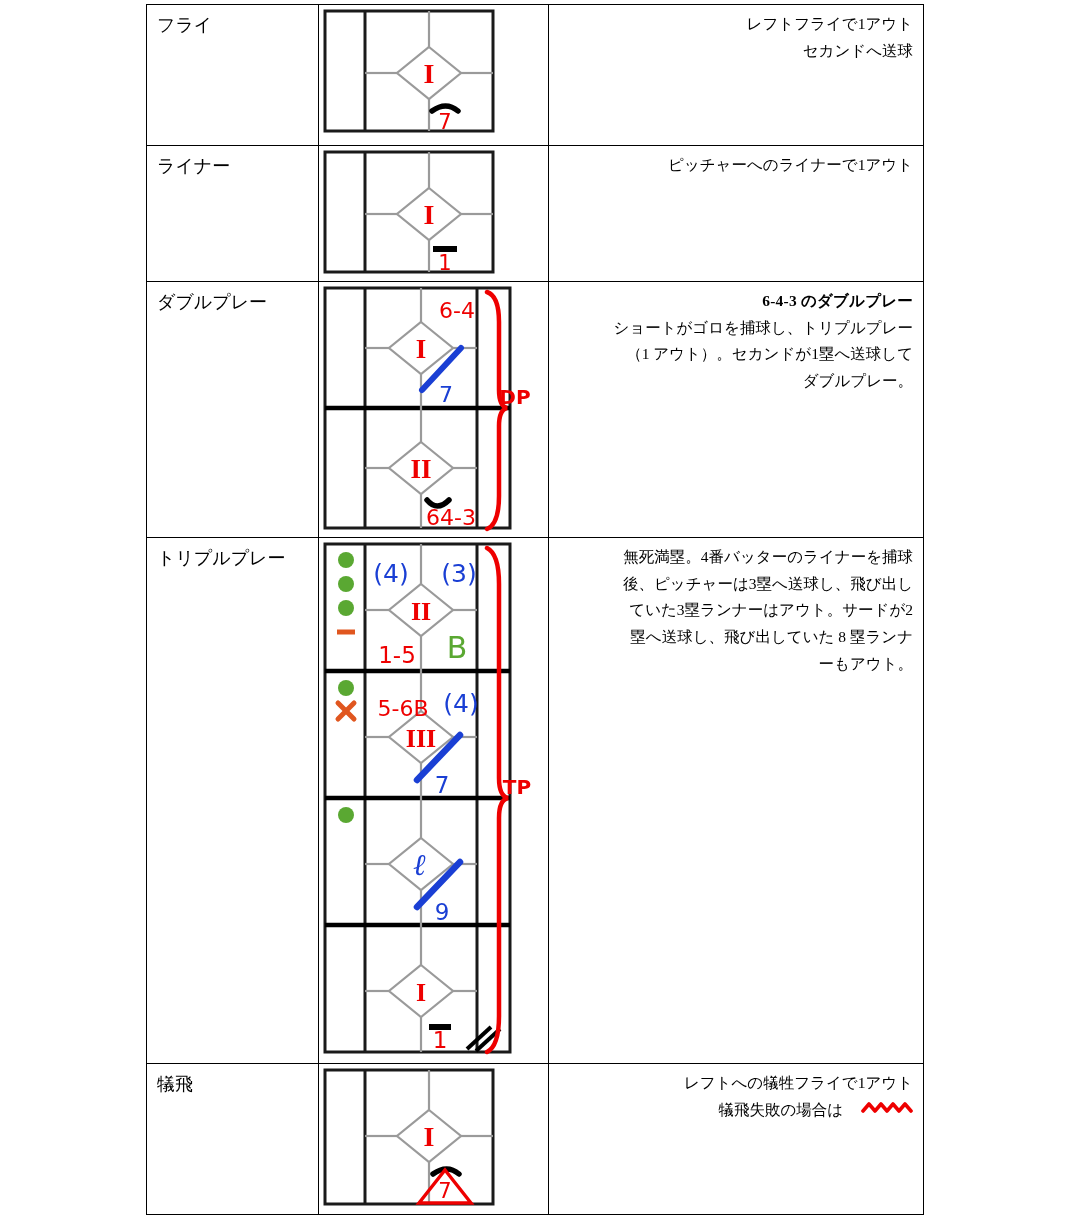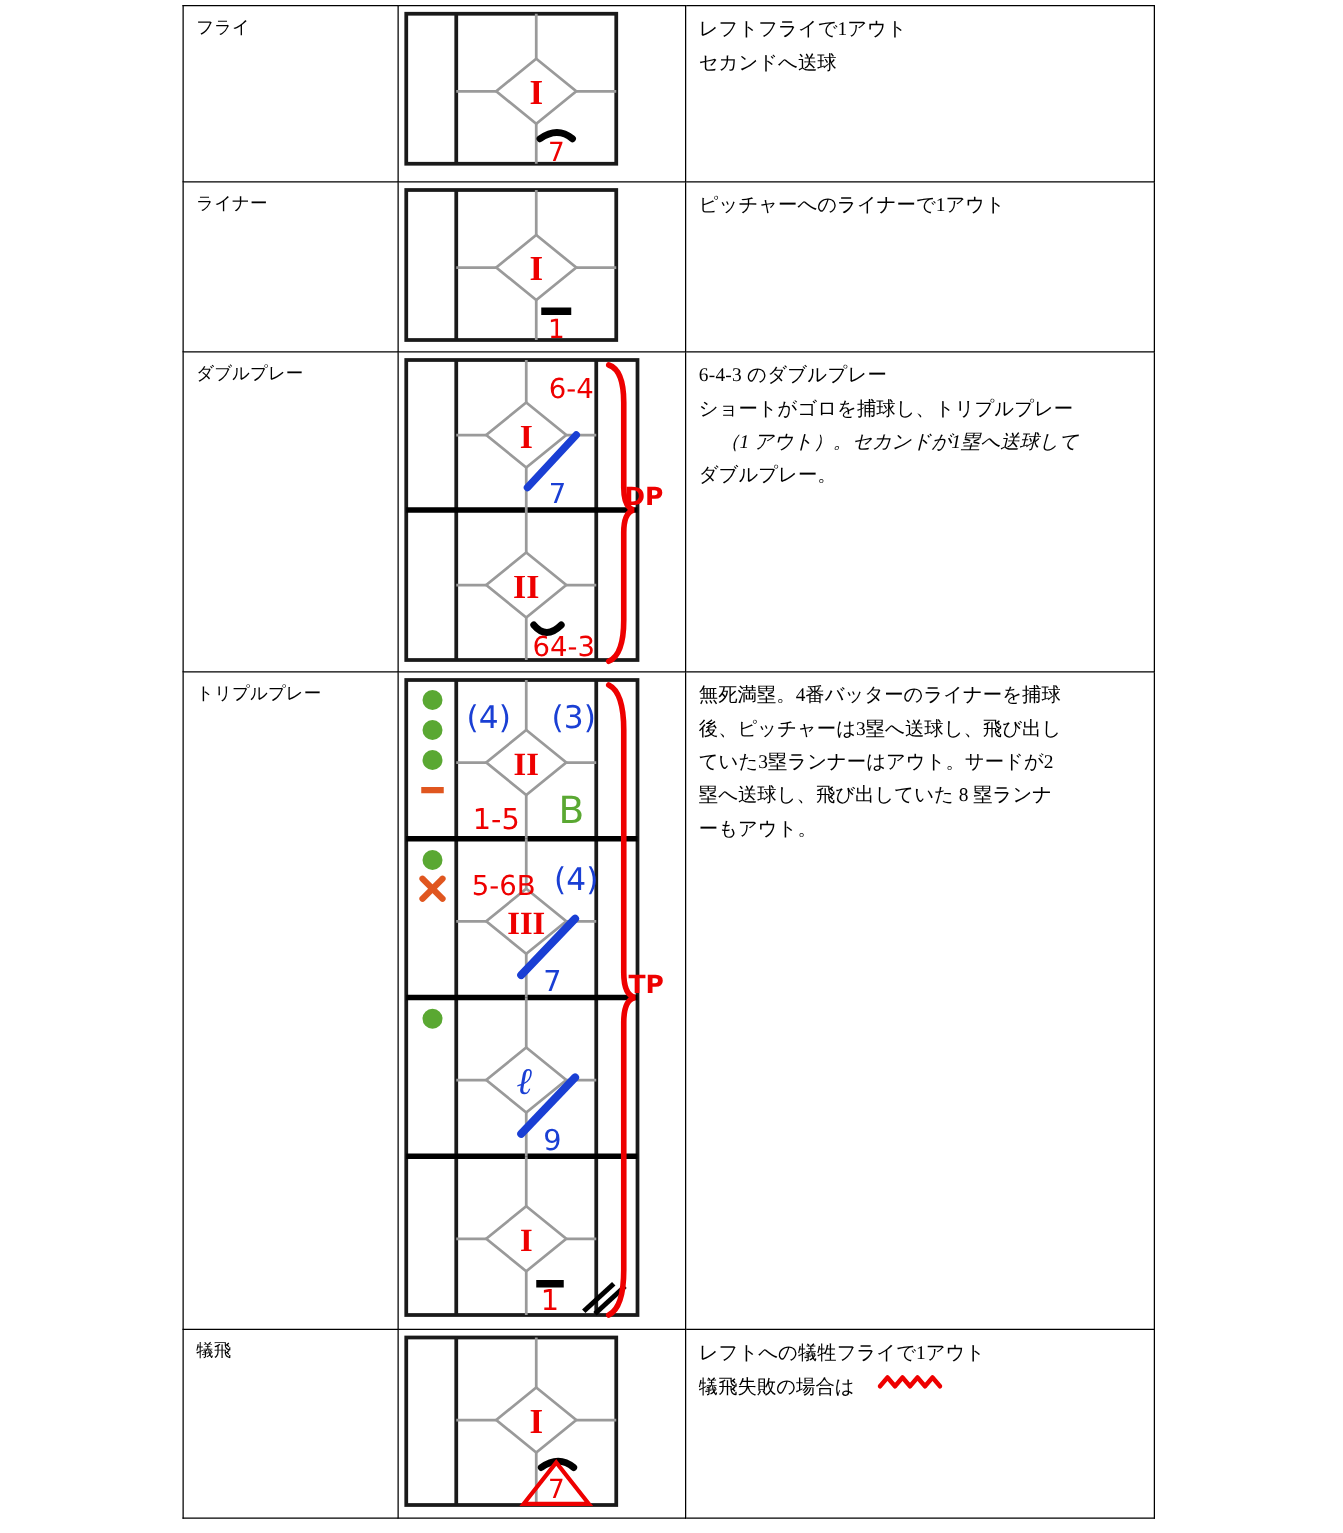--- a/index.html
+++ b/index.html
@@ -28,33 +28,34 @@
   #scorebook-table td {
     border: 1.6px solid #000000;
     vertical-align: top;
     padding: 0;
   }
   .col-name  { width: 172px; }
   .col-fig   { width: 230px; }
   .col-desc  { width: 375px; }
 
   .play-name {
-    font-size: 14px;
+    font-size: 18px;
     line-height: 1.5;
     padding: 7px 0 0 10px;
     white-space: nowrap;
   }
   .desc {
     font-size: 15.5px;
     line-height: 1.72;
     padding: 6px 10px 6px 10px;
+    text-align: right;
   }
   .desc p { margin: 0; }
-  .desc p.hang { padding-left: 1.1em; font-style: italic; }
-  .desc .code { font-weight: normal; letter-spacing: 0.2px; }
+  .desc p.hang { padding-left: 1.1em; }
+  .desc .code { font-weight: bold; letter-spacing: 0.2px; }
 
   .wavy-mark {
     display: inline-block;
     vertical-align: middle;
     margin-left: 14px;
   }
 
   
   .fig-wrap {
     position: relative;

